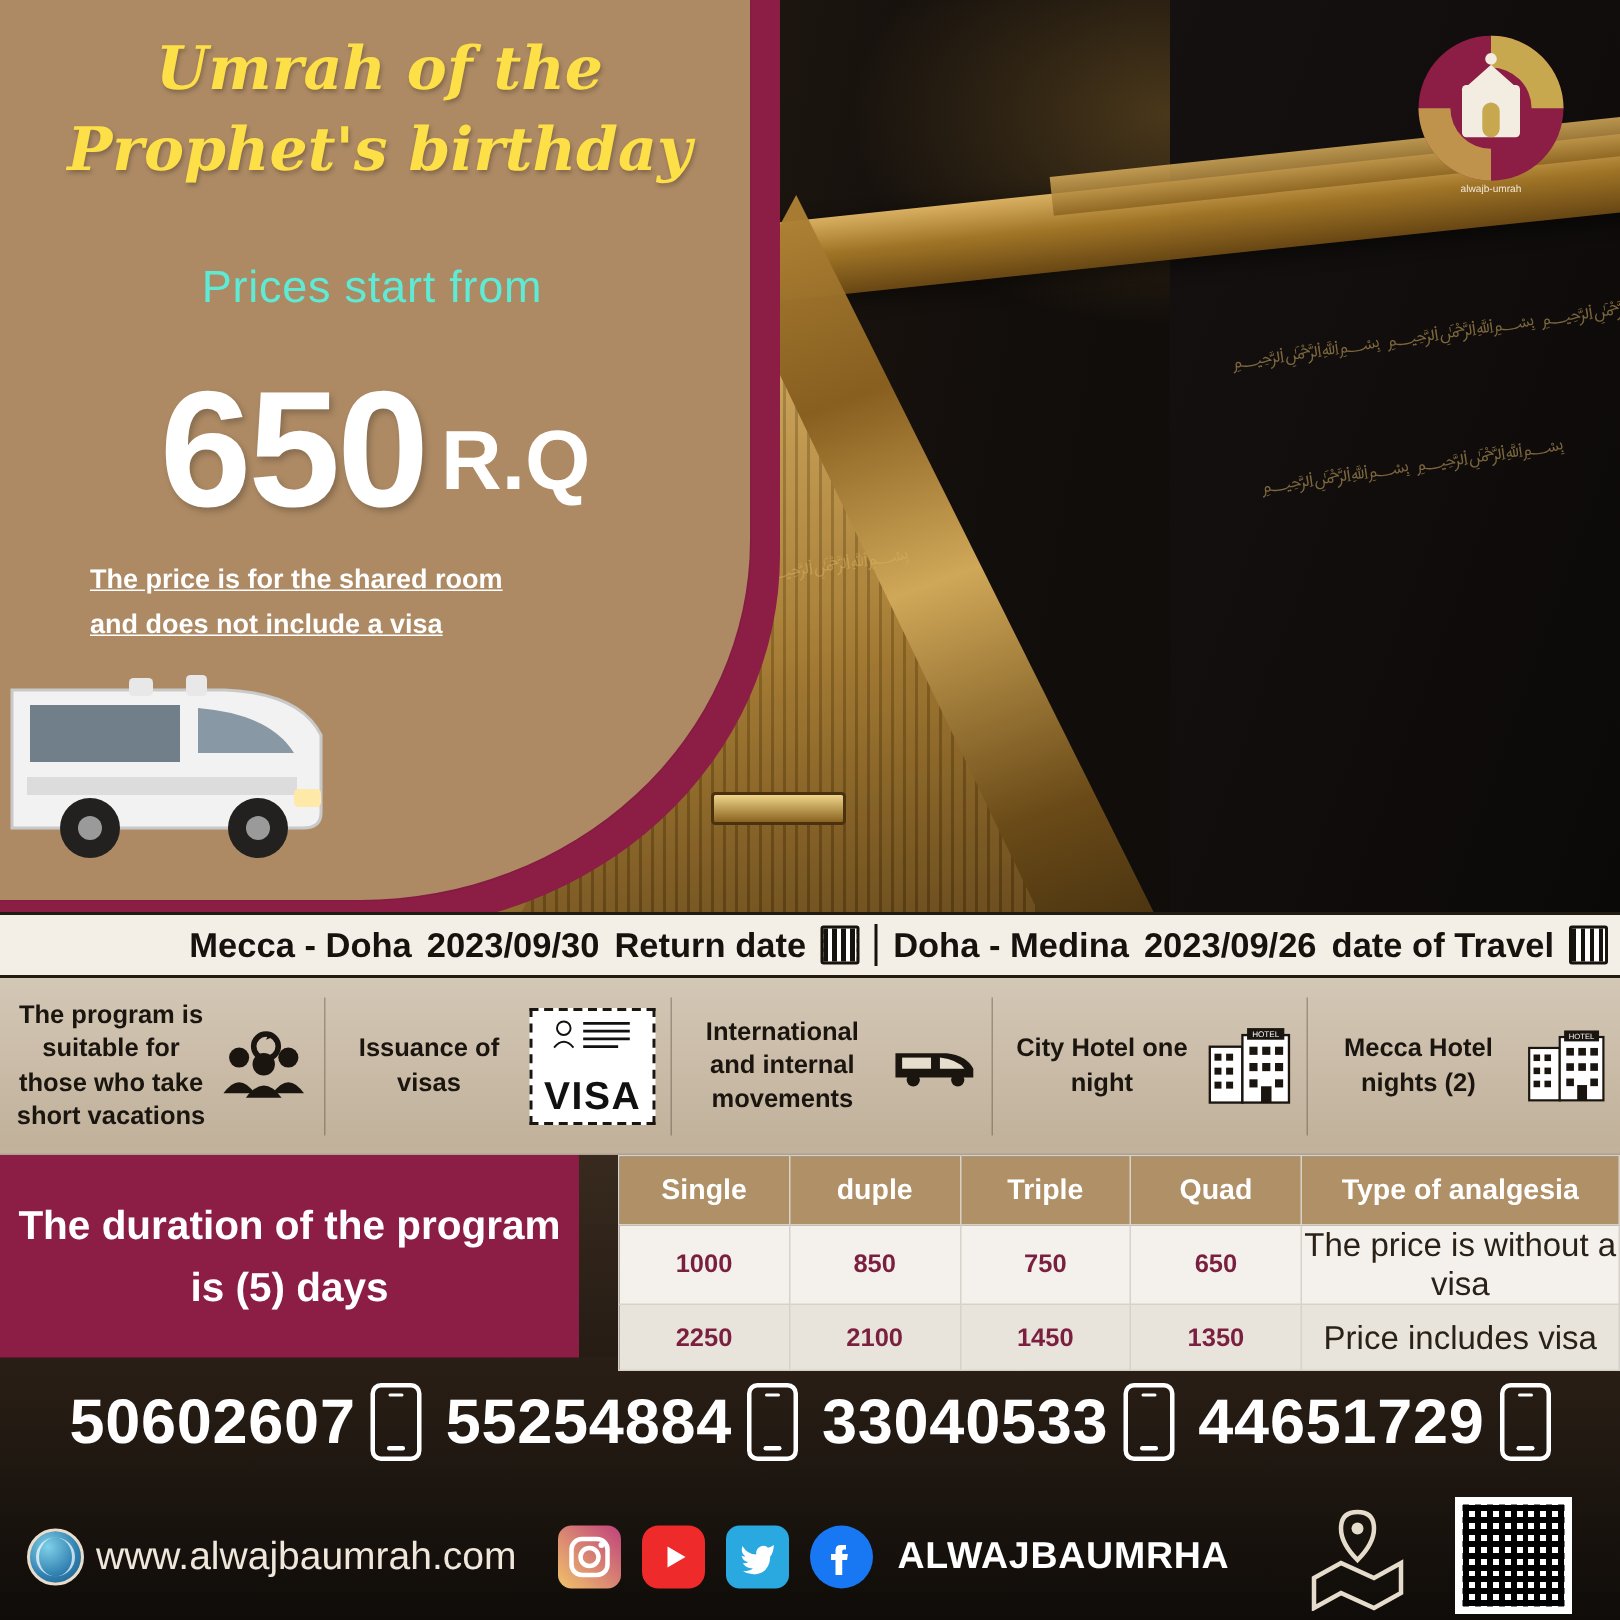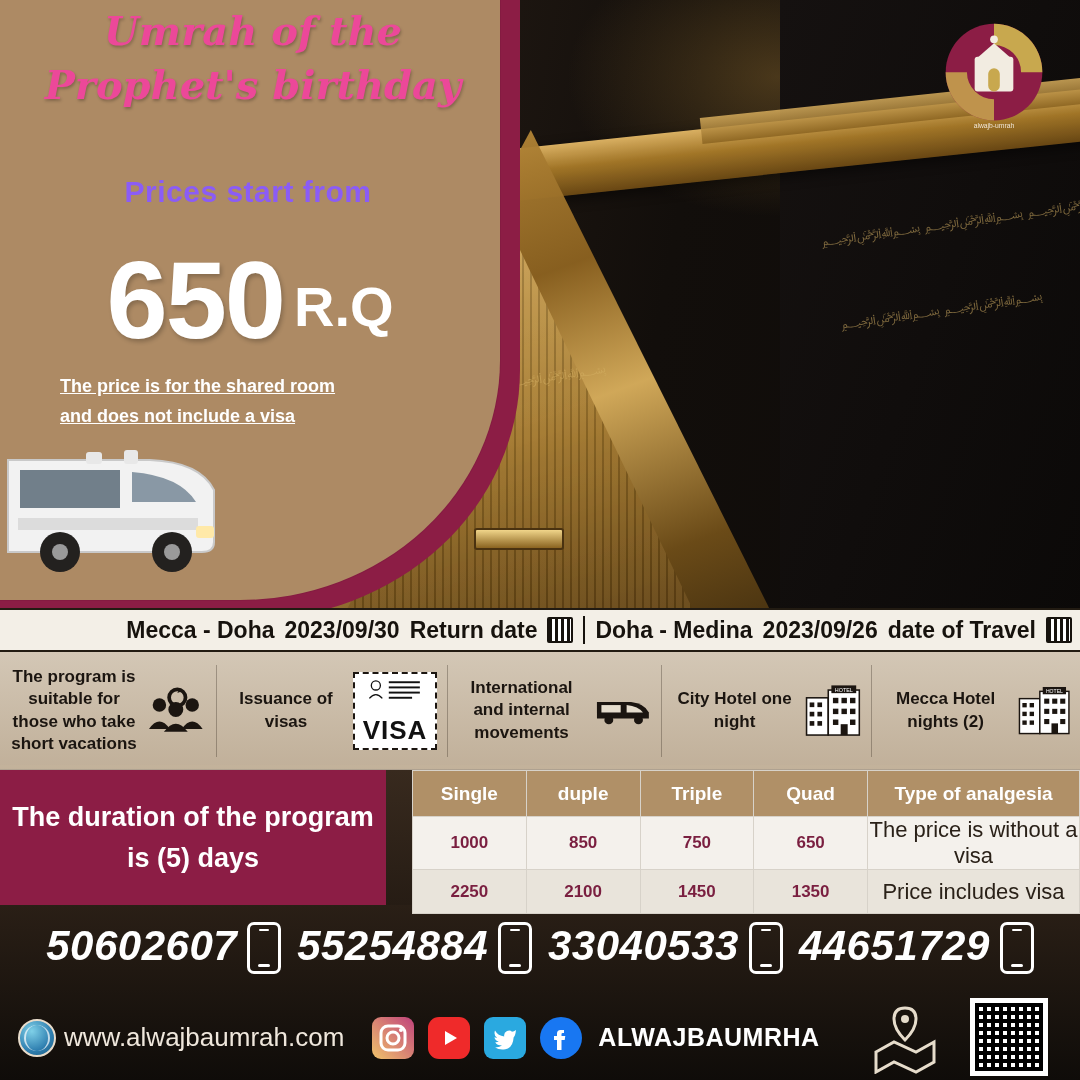--- a/index.html
+++ b/index.html
@@ -88,35 +88,35 @@
     z-index: 4;
   }
   .panel-border2 {
     position: absolute; left: 0; top: 0; width: 480px; height: 600px;
     border-bottom-right-radius: 250px 240px;
     background: #fff;
     z-index: 3;
   }
 
   .title {
-    position: absolute; left: 28px; top: 4px; width: 450px;
+    position: absolute; left: 28px; top: 19px; width: 450px;
     text-align: center;
     z-index: 8;
-    color: #ec4899;
+    color: #fde047;
     font-family: "DejaVu Serif", serif;
     font-style: italic;
     font-weight: bold;
     font-size: 40px;
     line-height: 1.35;
     text-shadow: 1px 2px 3px rgba(0,0,0,.25);
   }
   .subtitle {
     position: absolute; left: 28px; top: 175px; width: 440px;
     text-align: center; z-index: 8;
-    color: #8b5cf6; font-size: 30px; font-weight: bold; letter-spacing: .5px;
+    color: #5eead4; font-size: 30px; font-weight: normal; letter-spacing: .5px;
   }
   .price-row {
     position: absolute; left: 40px; top: 250px; width: 420px;
     display: flex; align-items: flex-end; justify-content: center; z-index: 8;
   }
   .price-num {
     color: #fff; font-size: 110px; font-weight: bold; line-height: .9;
     letter-spacing: -2px;
     text-shadow: 2px 3px 4px rgba(0,0,0,.22);
   }
@@ -212,21 +212,21 @@
   .table tbody td.note { color: #2a2118; font-weight: normal; font-size: 22px; }
   .table tbody tr:nth-child(2) td { background: #e9e4db; margin-left: 25px; }
   .col-type { width: 212px; }
 
   
   .phones {
     position: absolute; left: 0; top: 908px; width: 1080px; height: 80px;
     display: flex; flex-direction: row-reverse; align-items: center; justify-content: center;
     gap: 16px; z-index: 13;
   }
-  .phone-item { display: flex; flex-direction: row-reverse; align-items: flex-start; gap: 10px; font-style: italic; }
+  .phone-item { display: flex; flex-direction: row-reverse; align-items: center; gap: 10px; }
   .phone-num { color: #fff; font-size: 42px; font-weight: bold; letter-spacing: .5px; }
   .phone-ico {
     width: 34px; height: 52px; border: 3px solid #fff; border-radius: 7px;
     position: relative; flex: none;
   }
   .phone-ico::after {
     content: ""; position: absolute; left: 50%; transform: translateX(-50%);
     bottom: 4px; width: 12px; height: 3px; background: #fff; border-radius: 2px;
   }
   .phone-ico::before {

